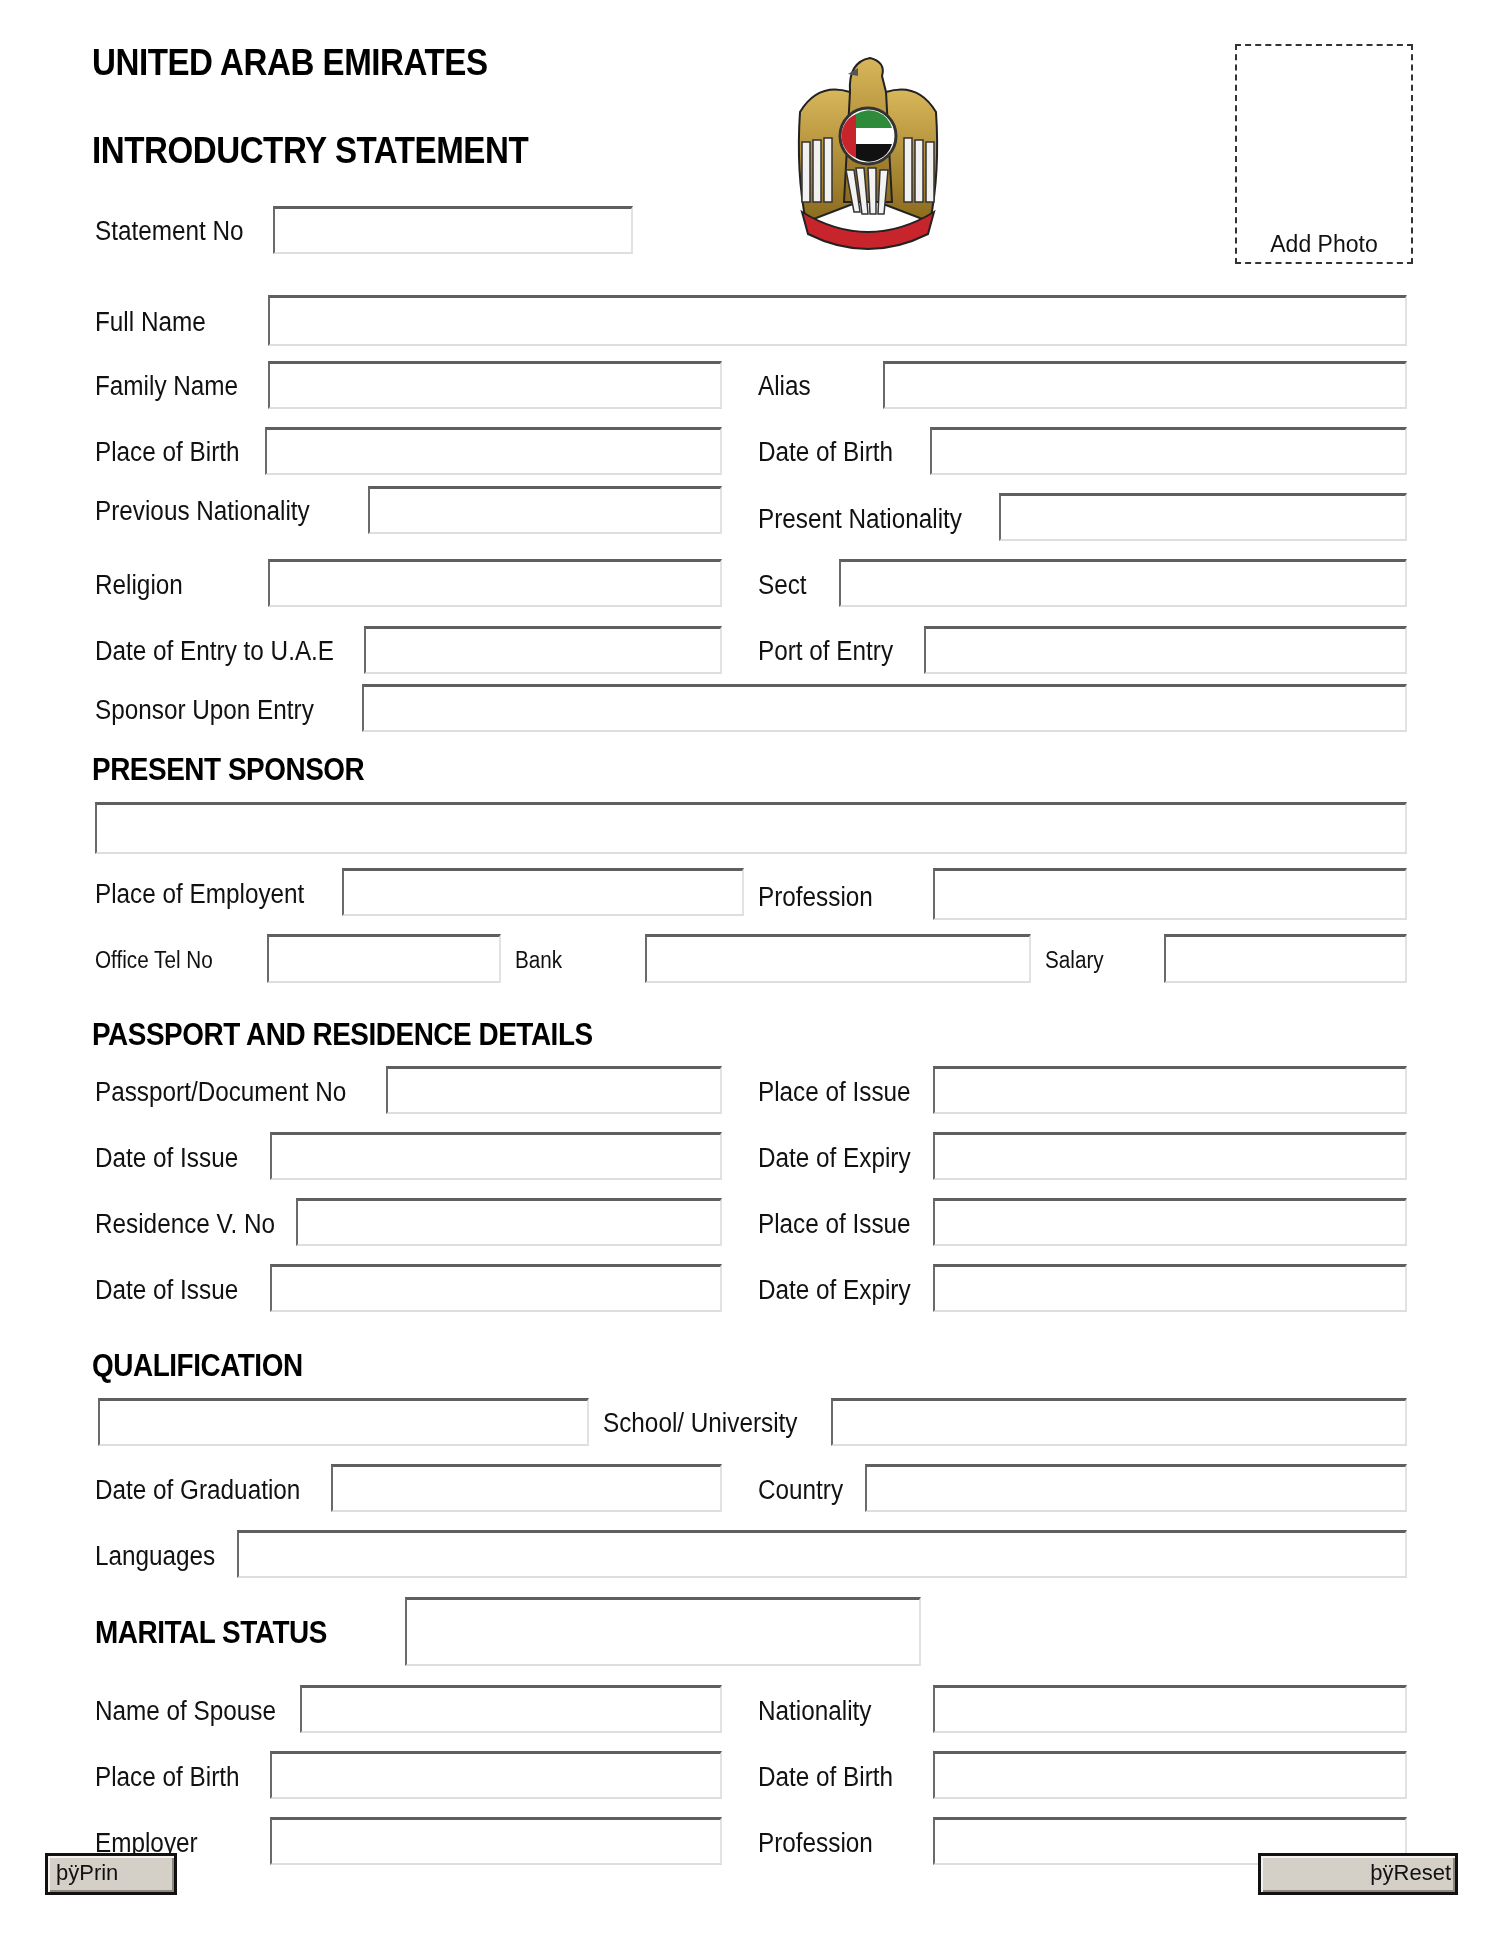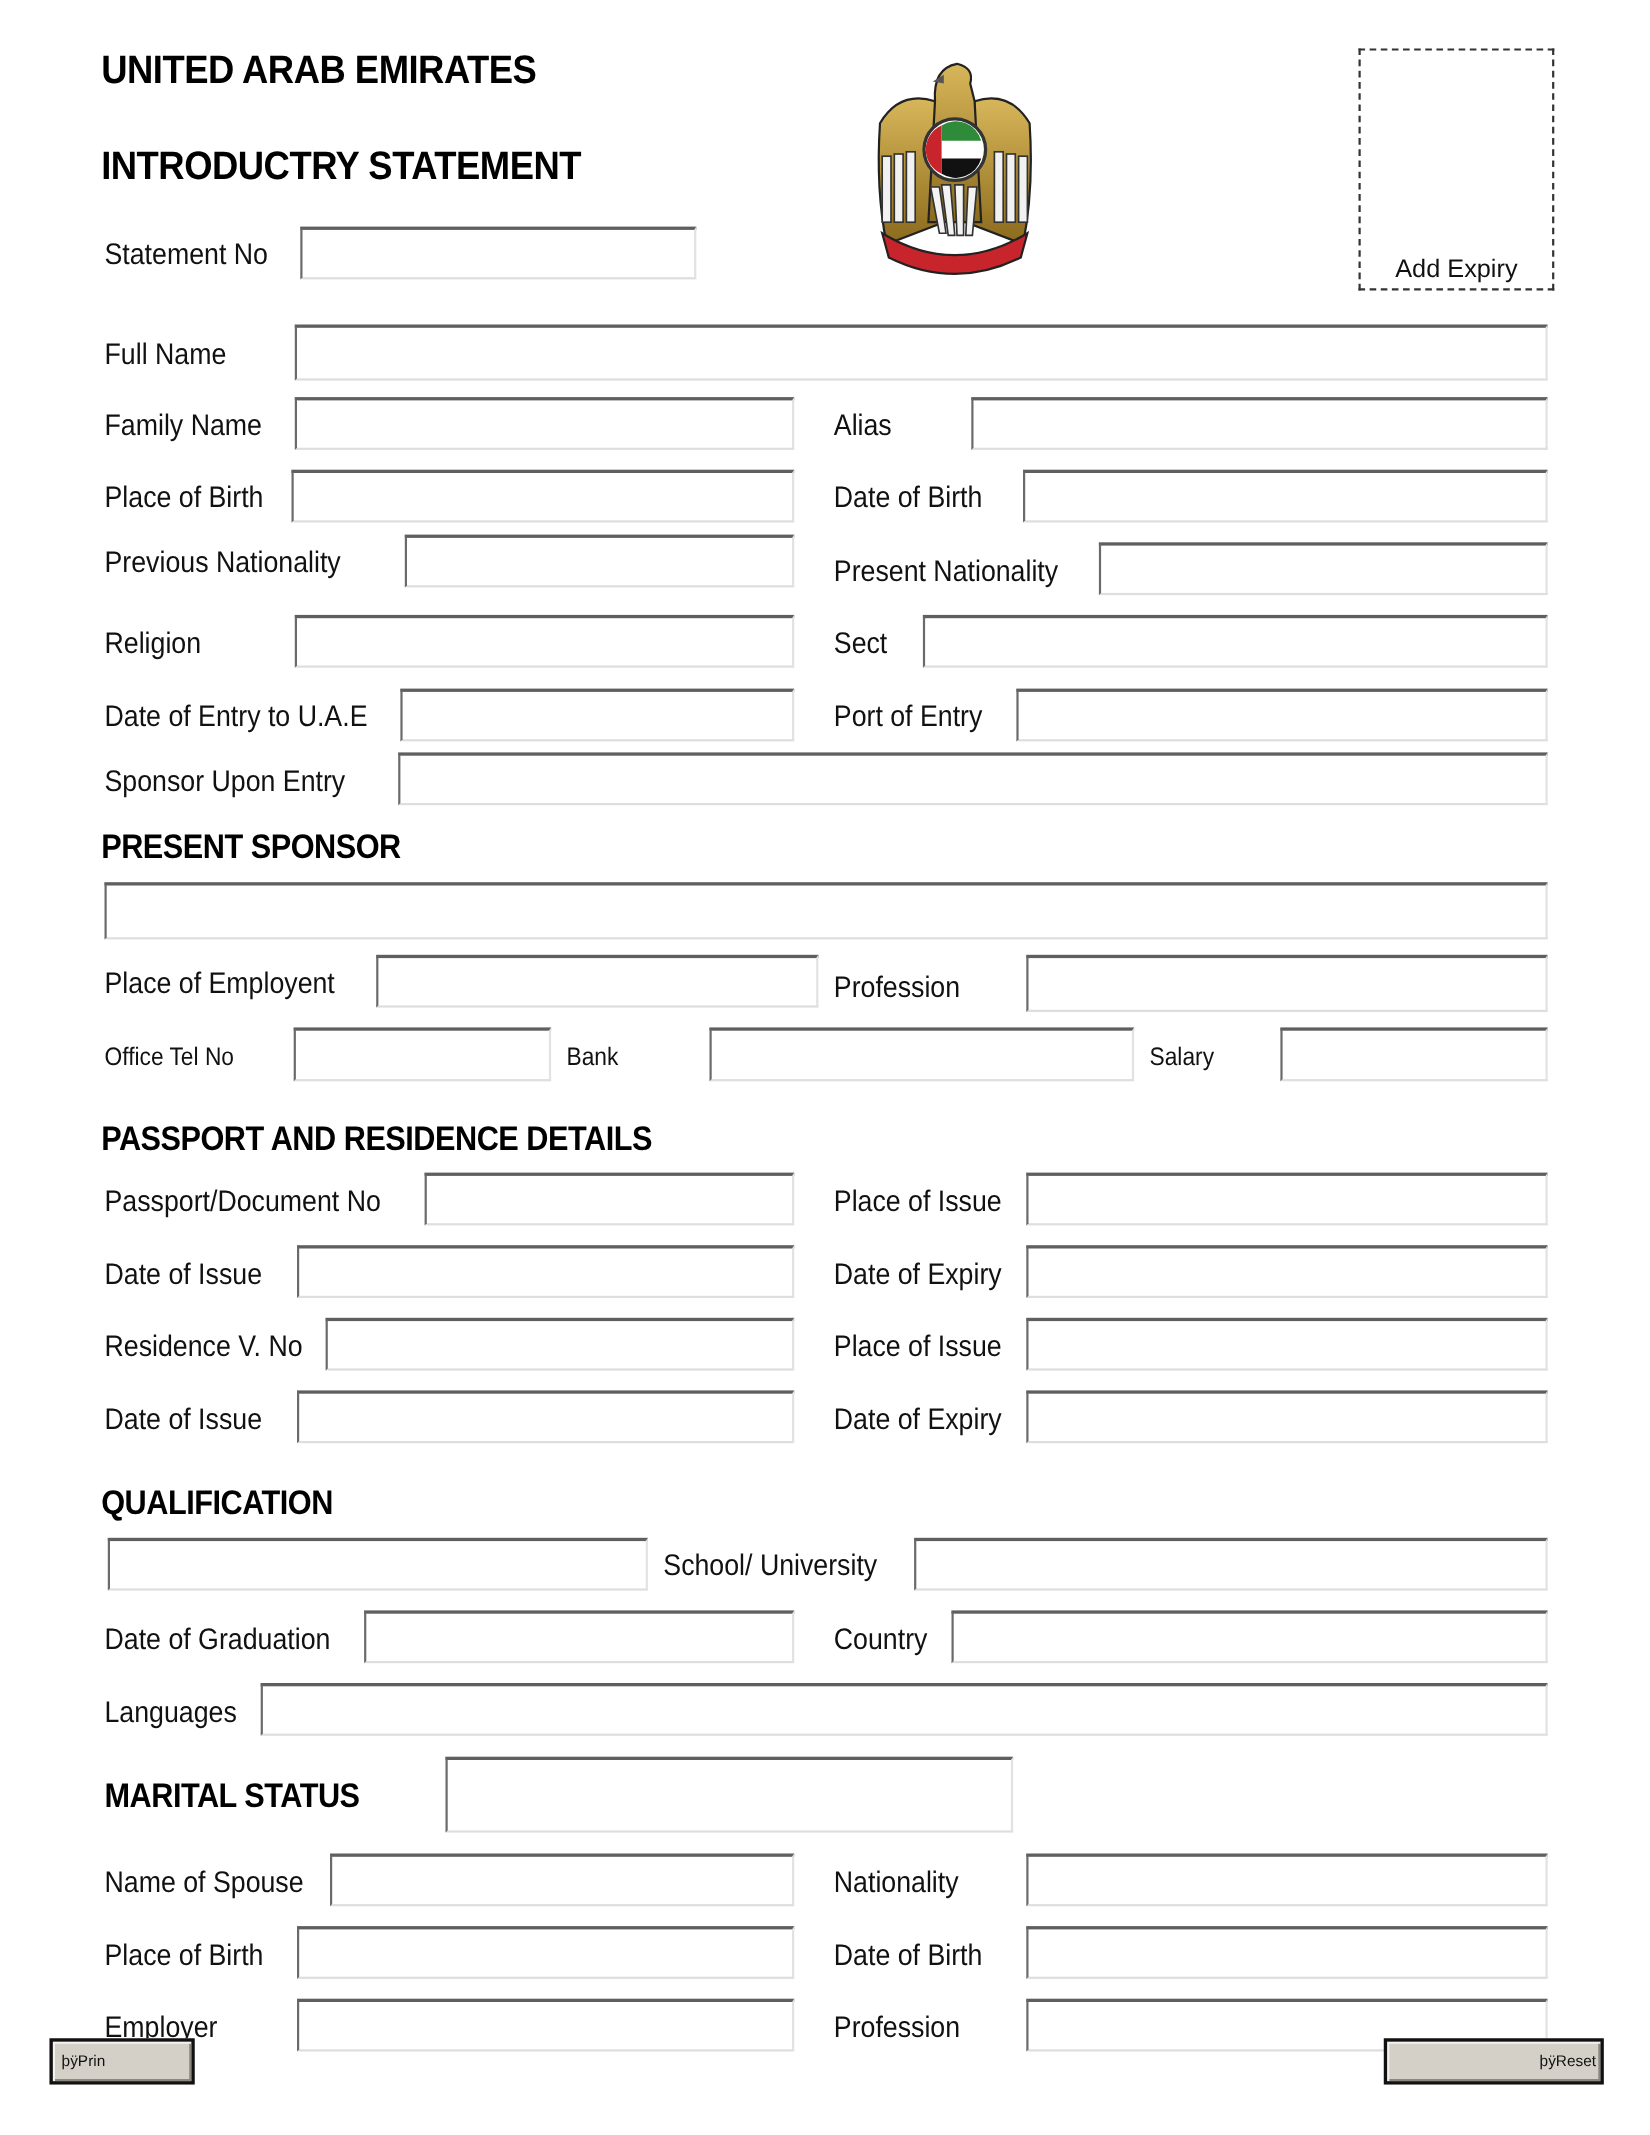--- a/index.html
+++ b/index.html
@@ -10,21 +10,21 @@
   .h2 { font-family:"Liberation Sans", sans-serif; font-weight:bold; font-size:31px; letter-spacing:-0.5px; color:#000; white-space:nowrap; transform:scaleX(0.9); transform-origin:left center; }
   .lbl { font-size:27px; color:#111; white-space:nowrap; line-height:1; transform:scaleX(0.9); transform-origin:left center; }
   .lbl.sm { font-size:23px; }
   .field { position:absolute; box-sizing:border-box; background:#fff;
            border-top:3px solid #5f5f5f; border-left:2px solid #6a6a6a;
            border-right:2px solid #e2e2e2; border-bottom:2px solid #dedede; }
   .photo { border:2px dashed #333; box-sizing:border-box; background:#fff; }
   .photo-label { position:absolute; bottom:4px; left:0; right:0; text-align:center; font-size:23px; color:#111; }
   .btn { position:absolute; box-sizing:border-box; background:#d4d0c8; border:3px solid #111;
          box-shadow: inset 2px 2px 0 #f4f2ee, inset -2px -2px 0 #8a877f;
-         font-size:14px; color:#111; line-height:34px; white-space:nowrap; overflow:hidden; cursor:pointer; }
+         font-size:22px; color:#111; line-height:34px; white-space:nowrap; overflow:hidden; cursor:pointer; }
 </style>
 </head>
 <body>
 
 <div class="abs h1" style="left:92px;top:42px;">UNITED ARAB EMIRATES</div>
 <div class="abs h1" style="left:92px;top:130px;">INTRODUCTRY STATEMENT</div>
 
 <div class="abs" style="left:788px;top:52px;width:160px;height:200px;">
   <svg width="160" height="200" viewBox="0 0 160 200">
     <defs>
@@ -58,21 +58,21 @@
         <path d="M68 116 L74 162 L80 162 L76 116 Z"></path>
       <path d="M80 116 L82 162 L88 162 L88 116 Z"></path>
         <path d="M92 118 L90 162 L96 162 L100 118 Z"></path>
     </g>
 
     <path d="M14 160 Q80 200 146 160 L140 182 Q80 212 20 182 Z" fill="#c8242c" stroke="#222" stroke-width="2"></path>
   </svg>
 </div>
 
 <div class="abs photo" style="left:1235px;top:44px;width:178px;height:220px;">
-  <div class="photo-label">Add Expiry</div>
+  <div class="photo-label">Add Photo</div>
 </div>
 
 <div class="abs lbl" style="left:95px;top:218px;">Statement No</div>
 <div class="field" style="left:273px;top:206px;width:360px;height:48px;"></div>
 
 <div class="abs lbl" style="left:95px;top:309px;">Full Name</div>
 <div class="field" style="left:268px;top:295px;width:1139px;height:51px;"></div>
 
 <div class="abs lbl" style="left:95px;top:373px;">Family Name</div>
 <div class="field" style="left:268px;top:361px;width:454px;height:48px;"></div>

